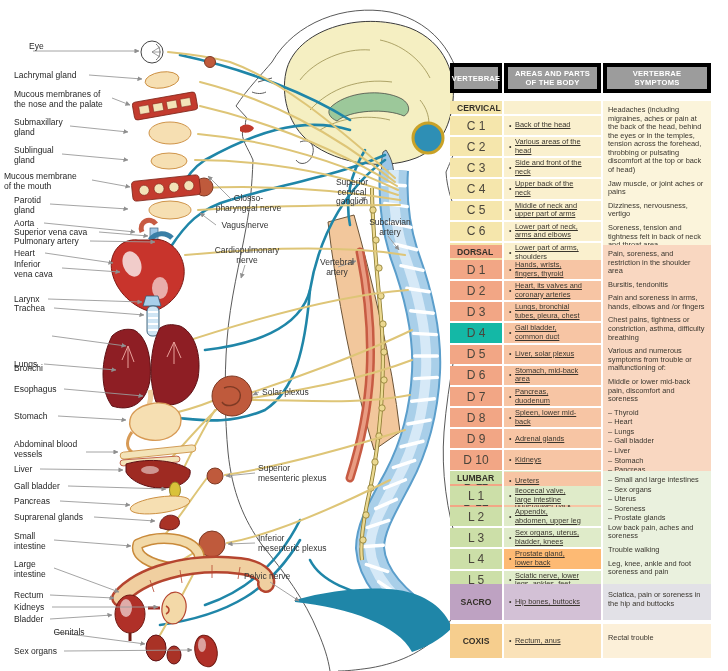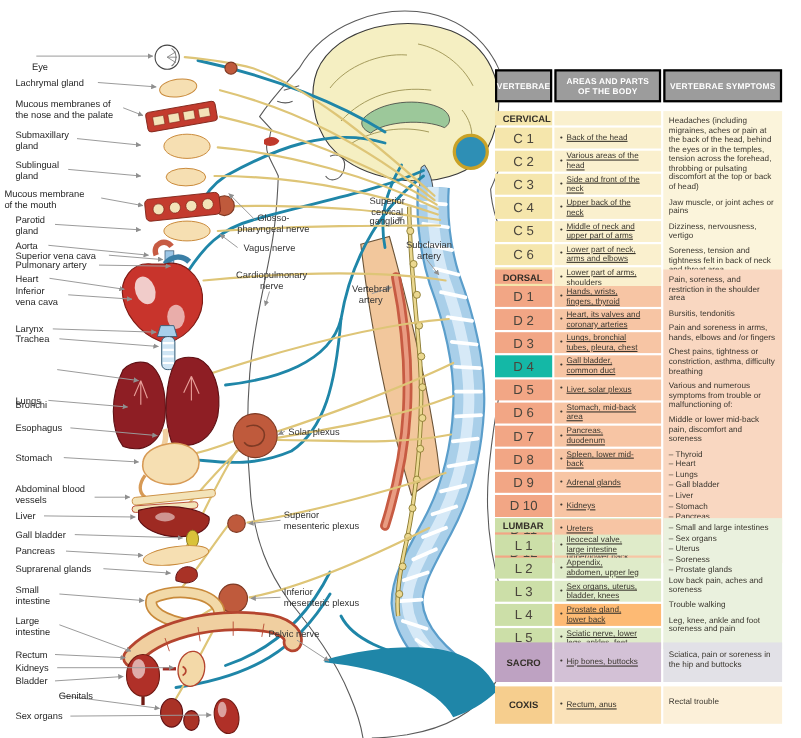--- a/index.html
+++ b/index.html
@@ -5,21 +5,21 @@
   html,body{margin:0;padding:0;background:#fff;}
   .stage{position:relative;width:728px;height:671px;background:#fff;overflow:hidden;
          font-family:"Liberation Sans",sans-serif;}
   svg{position:absolute;left:0;top:0;}
   #labels .lbl{position:absolute;font-size:8.5px;line-height:1.12;color:#262626;
                white-space:pre-line;width:110px;}
   #labels .mid{color:#333;}
   
   .vtable{position:absolute;left:450px;top:63px;width:261px;}
   .thead{display:grid;grid-template-columns:52px 97px 108px;gap:2px;margin-bottom:8px;}
-  .th{background:#9C9C9C;border:2px solid #000000;color:#fff;font-size:7.6px;font-weight:bold;
+  .th{background:#9C9C9C;border:4px solid #000000;color:#fff;font-size:7.6px;font-weight:bold;
       display:flex;align-items:center;justify-content:center;text-align:center;height:30px;
       letter-spacing:.2px;padding:0 4px;box-sizing:border-box;}
   .sec{display:grid;grid-template-columns:151px 108px;gap:2px;}
   .c12{display:grid;grid-template-columns:52px 97px;gap:2px;}
   .sec-title{font-size:8.6px;font-weight:bold;color:#332f28;display:flex;align-items:center;
              padding-left:7px;box-sizing:border-box;}
   .sec-title.center{justify-content:center;padding-left:0;}
   .vert{font-size:12px;color:#4a453c;display:flex;align-items:center;justify-content:center;}
   .area{font-size:7.4px;line-height:1.16;color:#3a362e;display:flex;align-items:center;
         padding:1px 19px 1px 11px;box-sizing:border-box;position:relative;text-decoration:underline;}
@@ -293,21 +293,21 @@
         <line x1="388" y1="236" x2="399" y2="250" class="leader" marker-end="url(#arr)"></line>
         <line x1="338" y1="267" x2="356" y2="261" class="leader" marker-end="url(#arr)"></line>
         <line x1="259" y1="392" x2="253" y2="395" class="leader" marker-end="url(#arr)"></line>
         <line x1="255" y1="473" x2="226" y2="476" class="leader" marker-end="url(#arr)"></line>
         <line x1="255" y1="543" x2="228" y2="544" class="leader" marker-end="url(#arr)"></line>
         <line x1="270" y1="582" x2="299" y2="601" class="leader" marker-end="url(#arr)"></line>
       </g>
   </svg>
 
   <div id="labels">
-      <div class="lbl" style="left: 14px; top: 57px; padding-left: 15px;">Eye</div>
+      <div class="lbl" style="left: 14px; top: 42px; padding-left: 15px;">Eye</div>
       <div class="lbl" style="left: 14px; top: 71px;">Lachrymal gland</div>
       <div class="lbl" style="left: 14px; top: 90px;">Mucous membranes of
 the nose and the palate</div>
       <div class="lbl" style="left: 14px; top: 118px;">Submaxillary
 gland</div>
       <div class="lbl" style="left: 14px; top: 146px;">Sublingual
 gland</div>
       <div class="lbl" style="left: 4px; top: 172px;">Mucous membrane
 of the mouth</div>
       <div class="lbl" style="left: 14px; top: 196px;">Parotid

